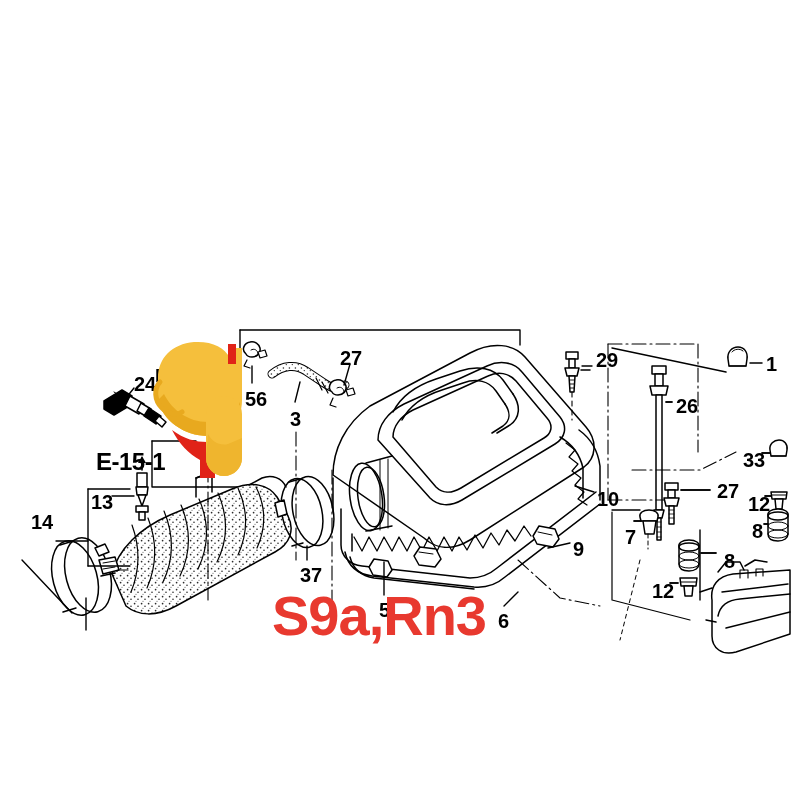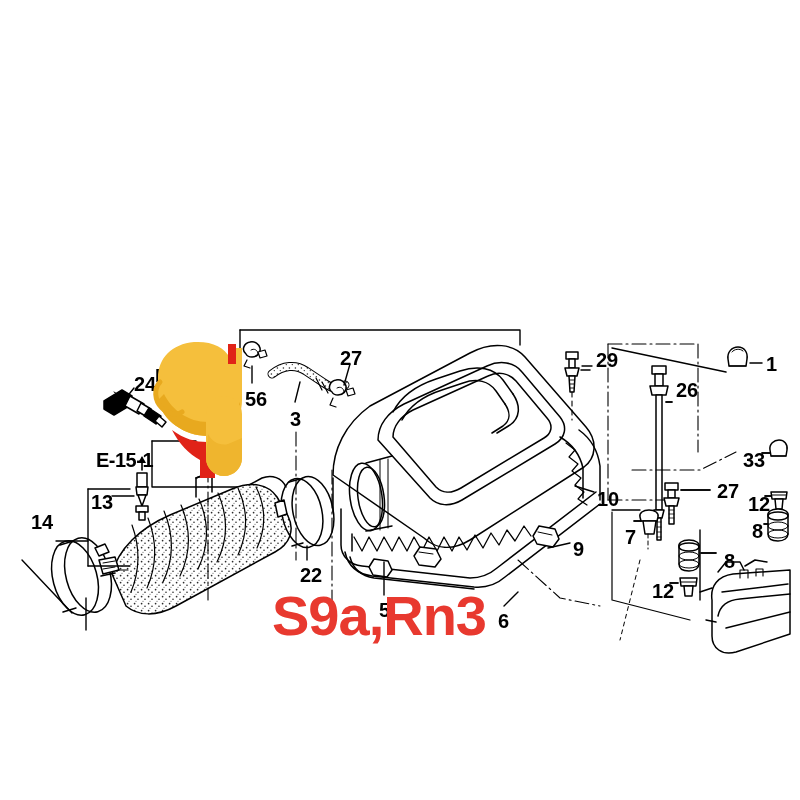--- a/index.html
+++ b/index.html
@@ -34,21 +34,21 @@
     color: #000000;
     line-height: 1;
     white-space: nowrap;
     -webkit-user-select: none;
     user-select: none;
   }
   .callout.num {
     font-size: 20px;
   }
   .callout.ref {
-    font-size: 20px;
+    font-size: 24px;
     letter-spacing: -0.5px;
   }
   .callout.hidden-e {
     font-size: 19px;
   }
   .watermark {
     position: absolute;
     font-family: "Liberation Sans", sans-serif;
     white-space: nowrap;
     -webkit-user-select: none;
@@ -392,31 +392,31 @@
     </g>
   </svg>
 
   <div class="callout num" style="left:766px; top:354px;">1</div>
   <div class="callout num" style="left:596px; top:350px;">29</div>
   <div class="callout num" style="left:340px; top:348px;">27</div>
   <div class="callout num" style="left:245px; top:389px;">56</div>
   <div class="callout num" style="left:290px; top:409px;">3</div>
   <div class="callout num" style="left:134px; top:374px;">24</div>
   <div class="callout hidden-e" style="left:155px; top:366px;">E</div>
-  <div class="callout num" style="left:676px; top:380px;text-align:center;">26</div>
+  <div class="callout num" style="left:676px; top:396px;text-align:center;">26</div>
   <div class="callout num" style="left:743px; top:450px;">33</div>
   <div class="callout num" style="left:717px; top:481px;text-align:right;">27</div>
   <div class="callout num" style="left:748px; top:494px;">12</div>
   <div class="callout num" style="left:752px; top:521px;">8</div>
   <div class="callout num" style="left:597px; top:489px;">10</div>
   <div class="callout num" style="left:573px; top:539px;">9</div>
   <div class="callout num" style="left:625px; top:527px;">7</div>
   <div class="callout num" style="left:652px; top:581px;">12</div>
   <div class="callout num" style="left:724px; top:551px;">8</div>
-  <div class="callout num" style="left:300px; top:565px;">22</div>
+  <div class="callout num" style="left:300px; top:565px;">37</div>
   <div class="callout num" style="left:379px; top:600px;">5</div>
   <div class="callout num" style="left:498px; top:611px;">6</div>
   <div class="callout ref" style="left:96px;  top:450px;">E-15-1</div>
   <div class="callout num" style="left:91px;  top:492px;">13</div>
   <div class="callout num" style="left:31px;  top:512px;">14</div>
 
   <div id="pointer-hand">
     <svg viewBox="0 0 115 140">
 
       <path d="M22 92 C34 101 46 104 57 104 C68 104 80 101 92 92

